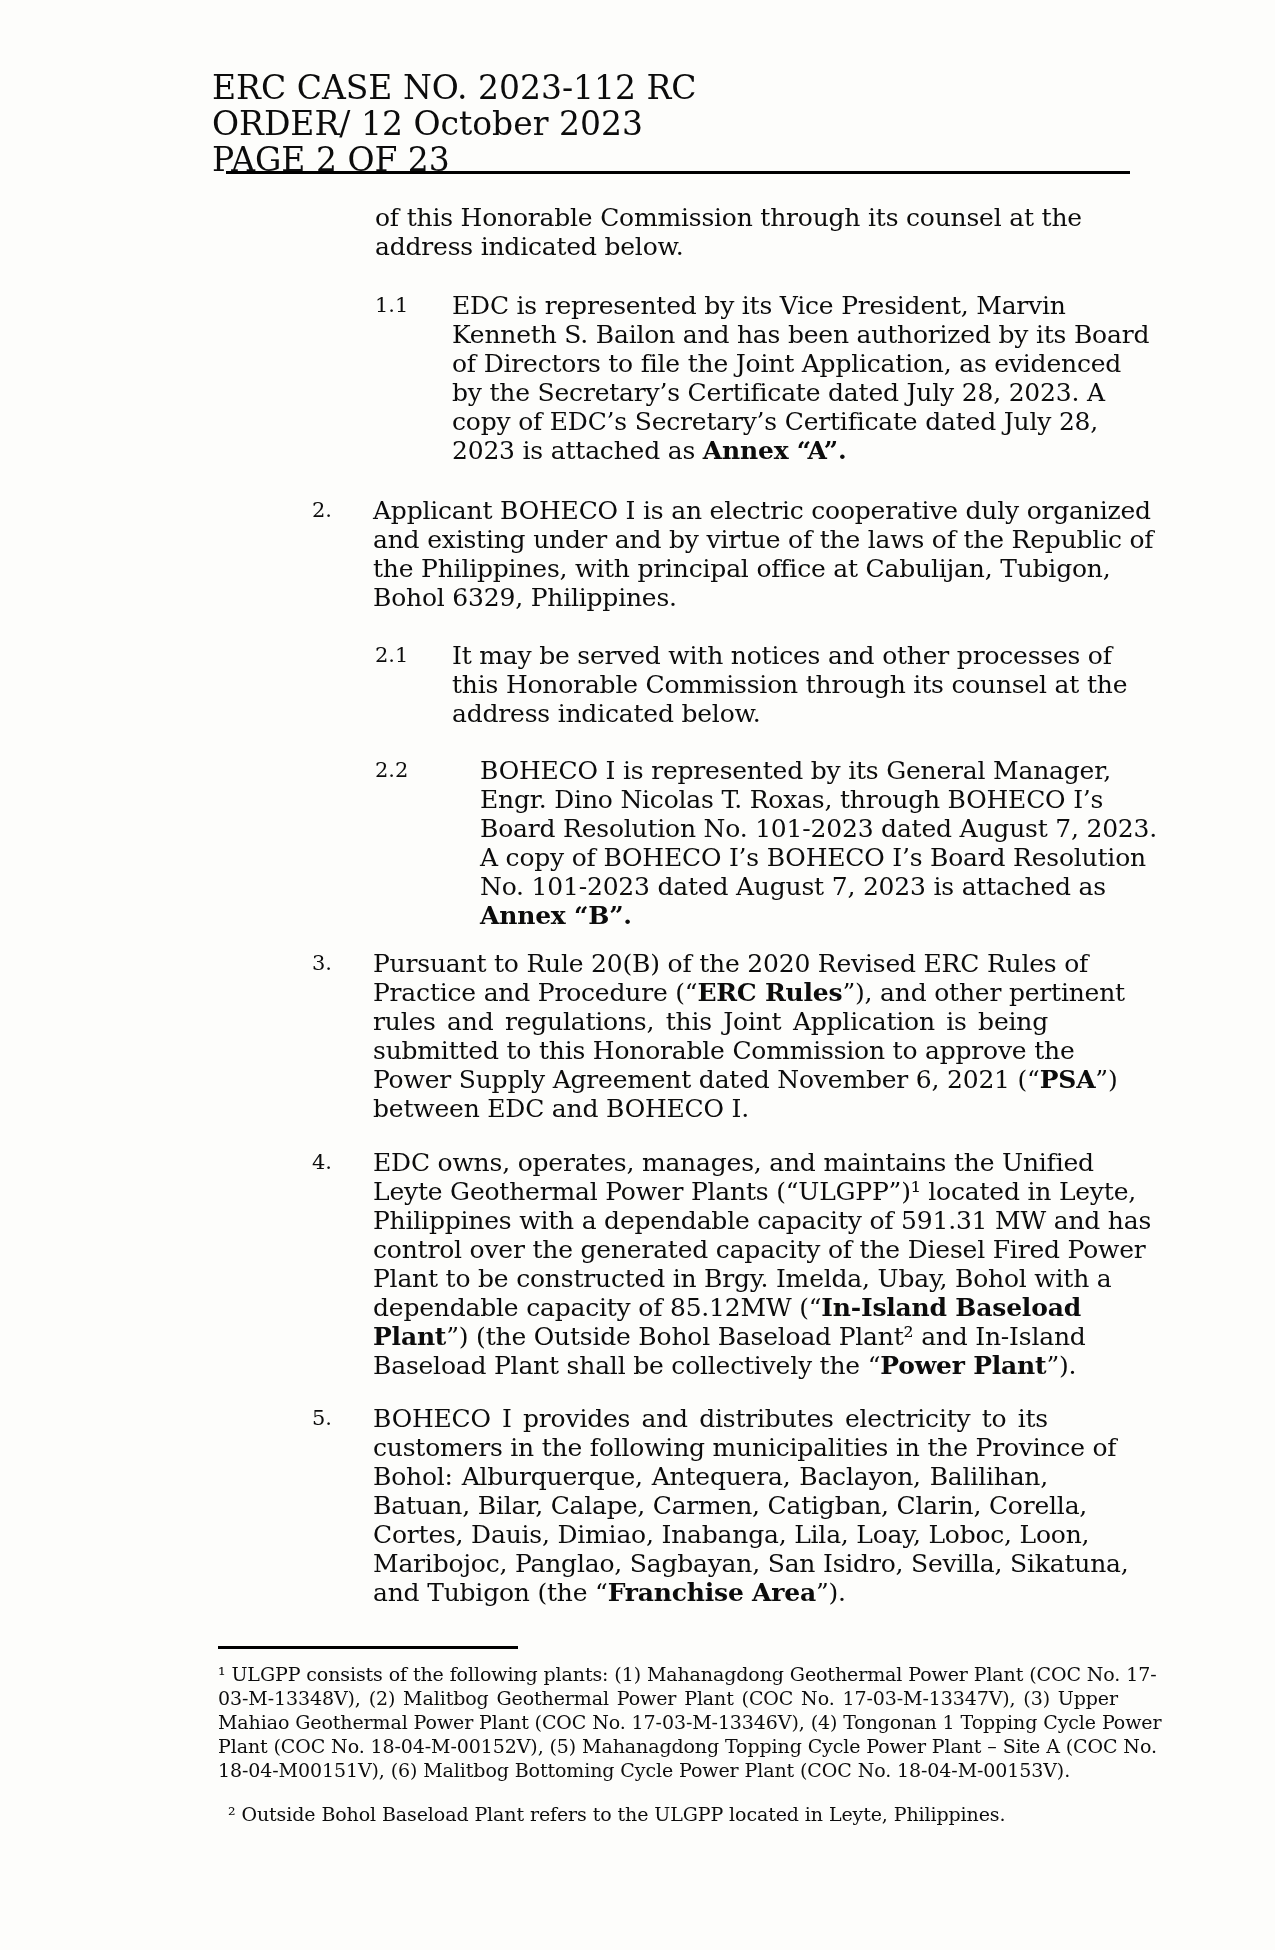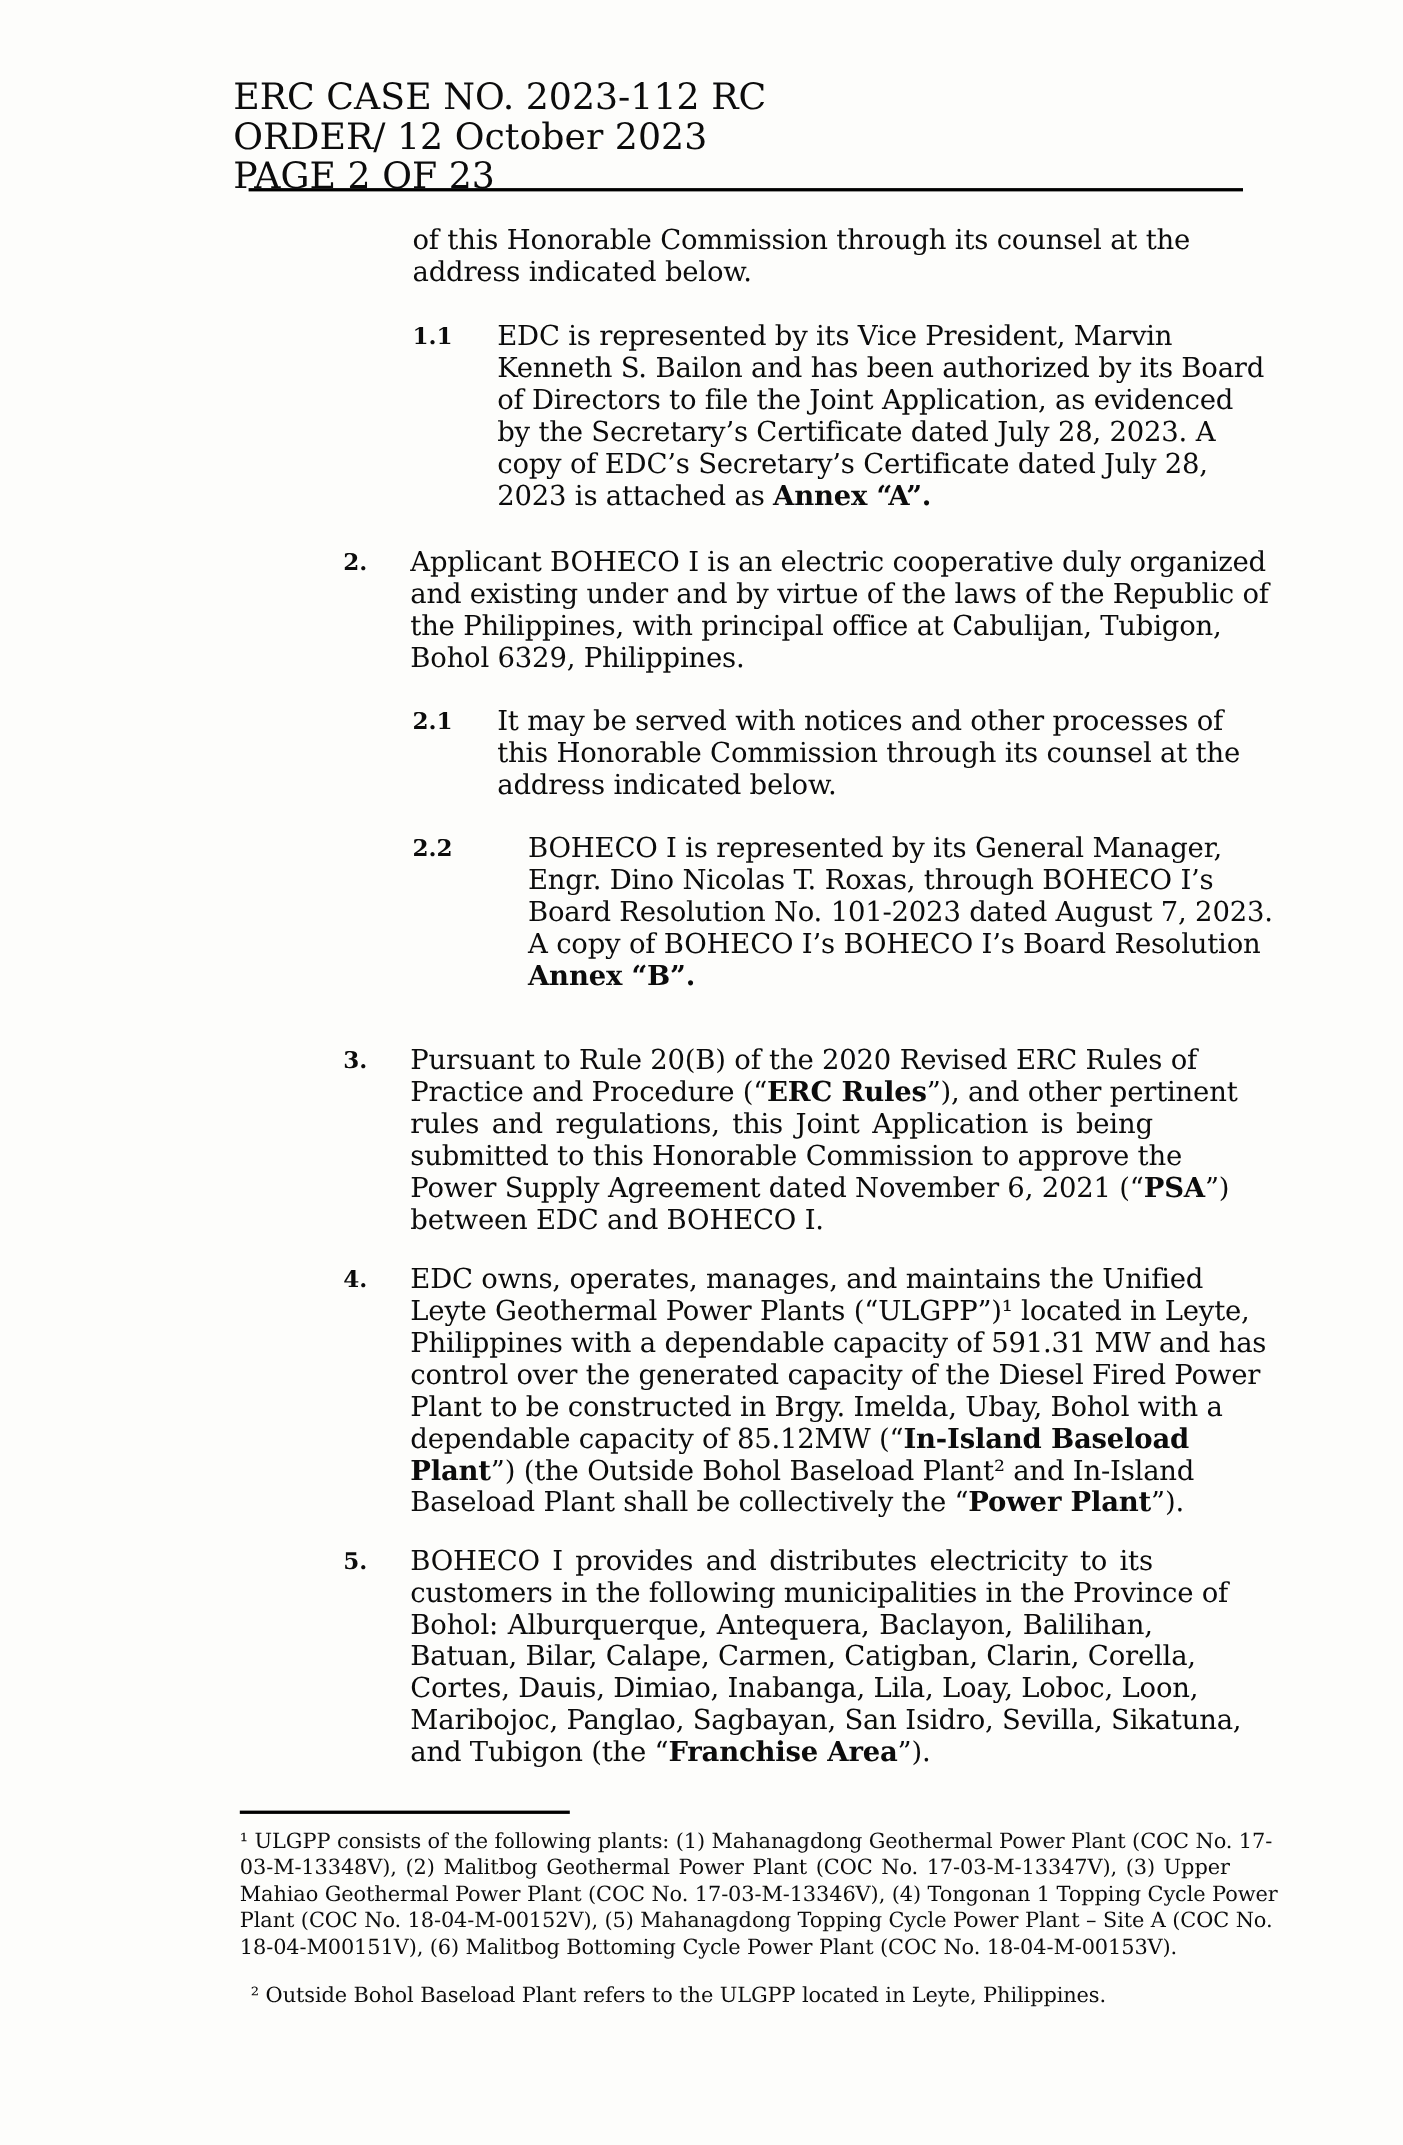--- a/index.html
+++ b/index.html
@@ -15,21 +15,21 @@
   .header{
     left:212px;top:70px;
     font-weight:normal;
     font-size:33px;line-height:36px;
   }
   .rule{
     left:226px;top:171px;width:904px;height:3px;
     background:#000;
   }
   .para{font-size:25px;line-height:29px;letter-spacing:-0.2px;}
-  .num{font-size:21px;line-height:29px;font-weight:bold;}
+  .num{font-size:21px;line-height:29px;}
   .line{white-space:nowrap;}
   .line.j{text-align:justify;text-align-last:justify;}
   .fnpara{font-size:19px;line-height:24px;letter-spacing:-0.1px;}
   .fnrule{
     left:218px;top:1646px;width:300px;height:3px;
     background:#000;
   }
   #p-p0{left:375px;top:203px;width:673px;}
   #n-i11{left:375px;top:291px;} #p-i11{left:452px;top:291px;width:596px;}
   #n-s2 {left:312px;top:496px;} #p-s2 {left:373px;top:496px;width:675px;}
@@ -81,20 +81,21 @@
     <div class="line j"><span>this Honorable Commission through its counsel at the</span><b></b><span></span></div>
     <div class="line"><span>address indicated below.</span><b></b><span></span></div>
   </div>
 
 <div class="abs num" id="n-i22">2.2</div>
 <div class="abs para" id="p-i22">
     <div class="line j"><span>BOHECO I is represented by its General Manager,</span><b></b><span></span></div>
     <div class="line j"><span>Engr. Dino Nicolas T. Roxas, through BOHECO I’s</span><b></b><span></span></div>
     <div class="line j"><span>Board Resolution No. 101-2023 dated August 7, 2023.</span><b></b><span></span></div>
     <div class="line j"><span>A copy of BOHECO I’s BOHECO I’s Board Resolution</span><b></b><span></span></div>
+    <div class="line j"><span>No. 101-2023 dated August 7, 2023 is attached as</span><b></b><span></span></div>
     <div class="line"><span></span><b>Annex “B”.</b><span></span></div>
   </div>
 
 <div class="abs num" id="n-s3">3.</div>
 <div class="abs para" id="p-s3">
     <div class="line j"><span>Pursuant to Rule 20(B) of the 2020 Revised ERC Rules of</span><b></b><span></span></div>
     <div class="line j"><span>Practice and Procedure (“</span><b>ERC Rules</b><span>”), and other pertinent</span></div>
     <div class="line j"><span>rules and regulations, this Joint Application is being</span><b></b><span></span></div>
     <div class="line j"><span>submitted to this Honorable Commission to approve the</span><b></b><span></span></div>
     <div class="line j"><span>Power Supply Agreement dated November 6, 2021 (“</span><b>PSA</b><span>”)</span></div>

